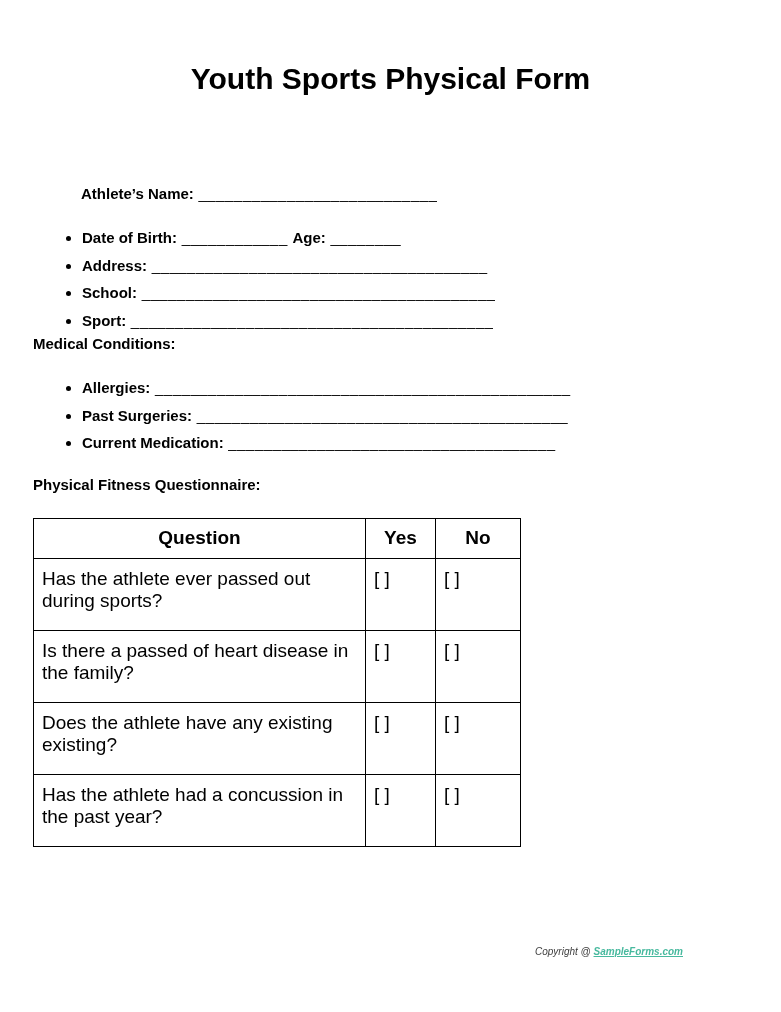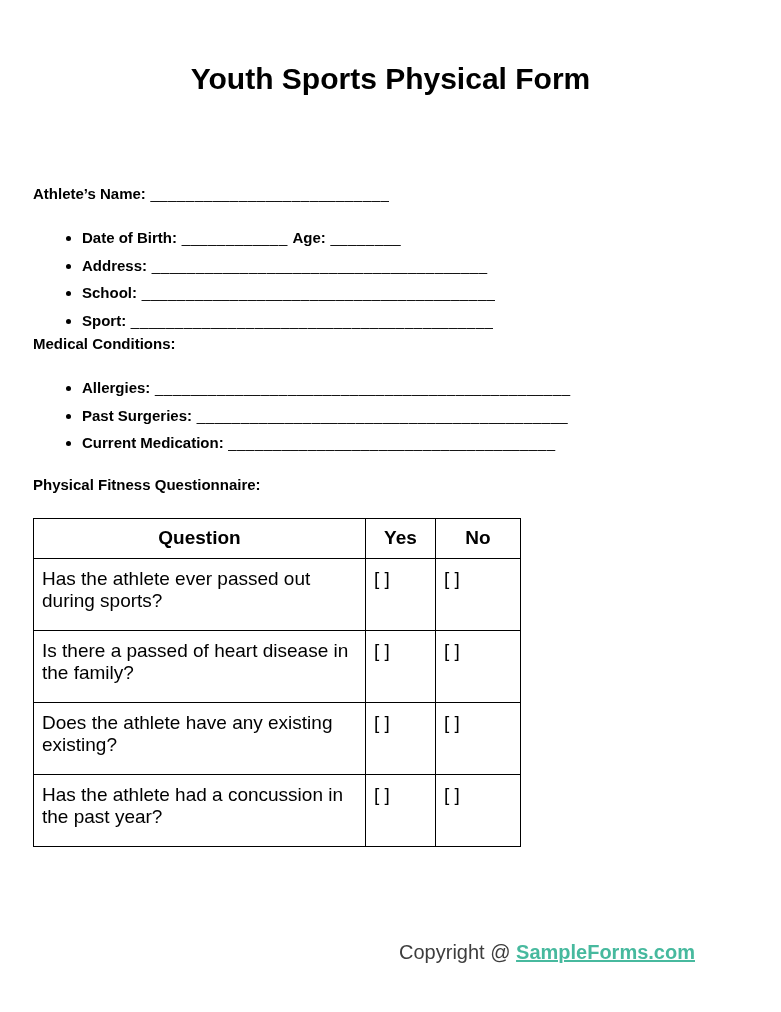--- a/index.html
+++ b/index.html
@@ -20,20 +20,21 @@
     padding-top: 62px;
     font-size: 30px;
     line-height: 34px;
     font-weight: 700;
     text-align: center;
   }
 
   .athlete-line {
     margin-top: 88px;
     line-height: 20px;
+    margin-left: 48px;
   }
 
   .field-label { font-weight: 700; }
   .field-blank { font-weight: 400; letter-spacing: 0.5px; }
 
   ul.bullet-list {
     list-style: disc;
     margin: 20px 0 0 0;
     padding-left: 49px;
   }
@@ -72,24 +73,25 @@
     vertical-align: top;
     padding: 9px 10px 9px 8px;
     line-height: 22px;
     font-weight: 400;
     height: 72px;
   }
 
   .footer {
     position: absolute;
     top: 942px;
-    right: 86px;
-    font-size: 20px;
+    right: 98px;
+    font-size: 10px;
     line-height: 20px;
     color: #3d3d3d;
+    font-style: italic;
   }
   .footer .footer-link {
     color: #47b99e;
     font-weight: 700;
     text-decoration: underline;
     cursor: pointer;
   }
 </style>
 </head>
 <body>

